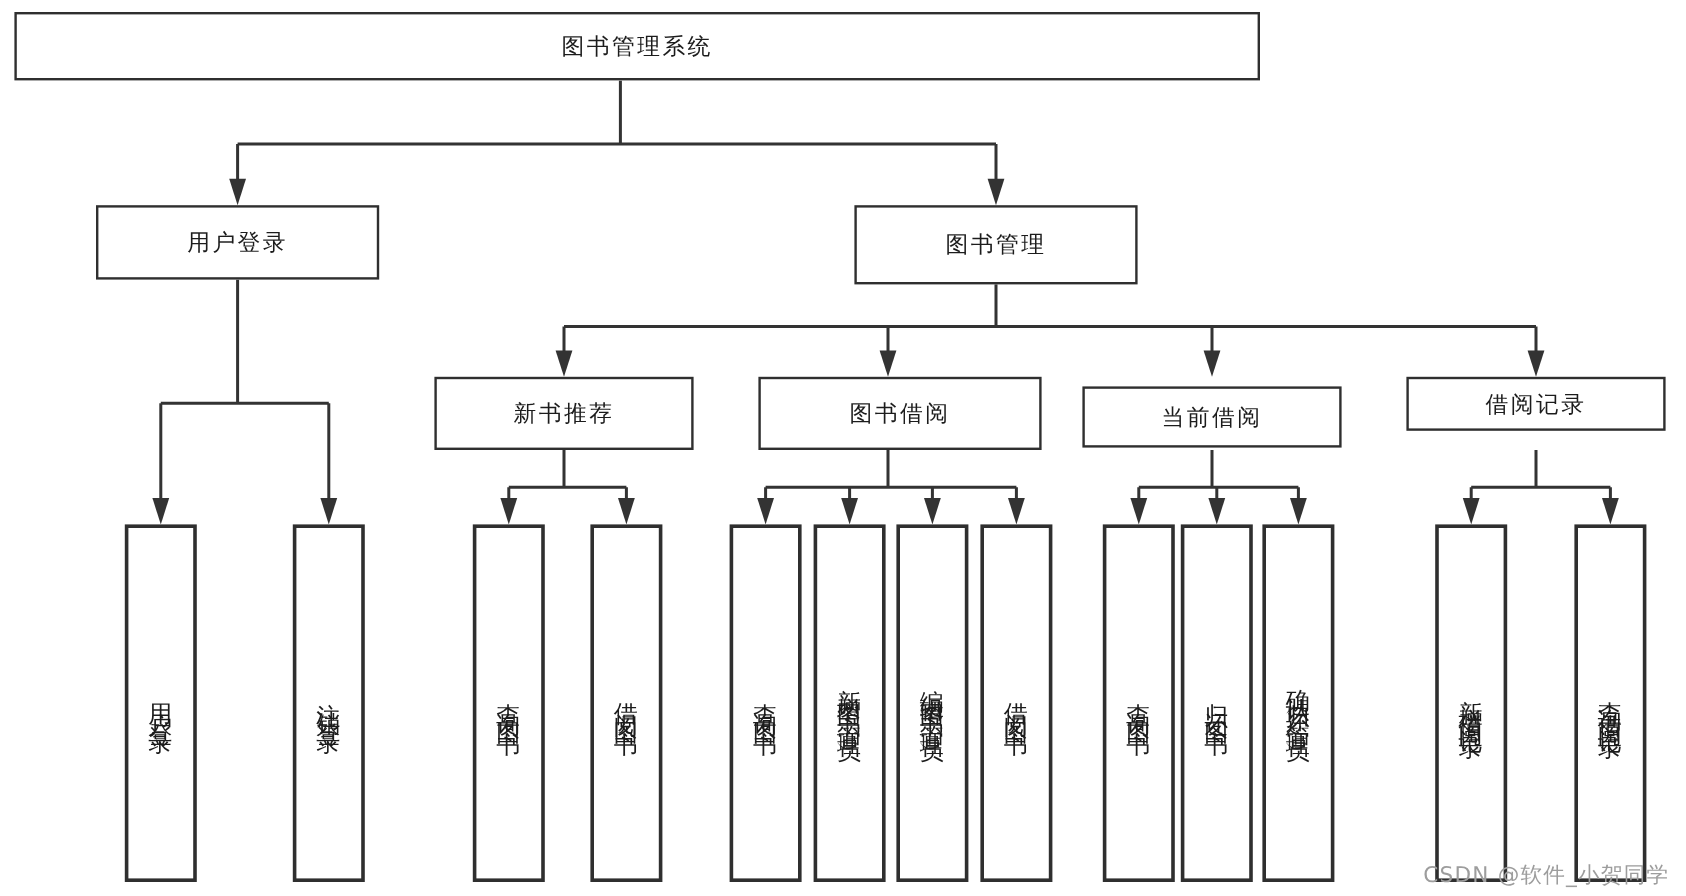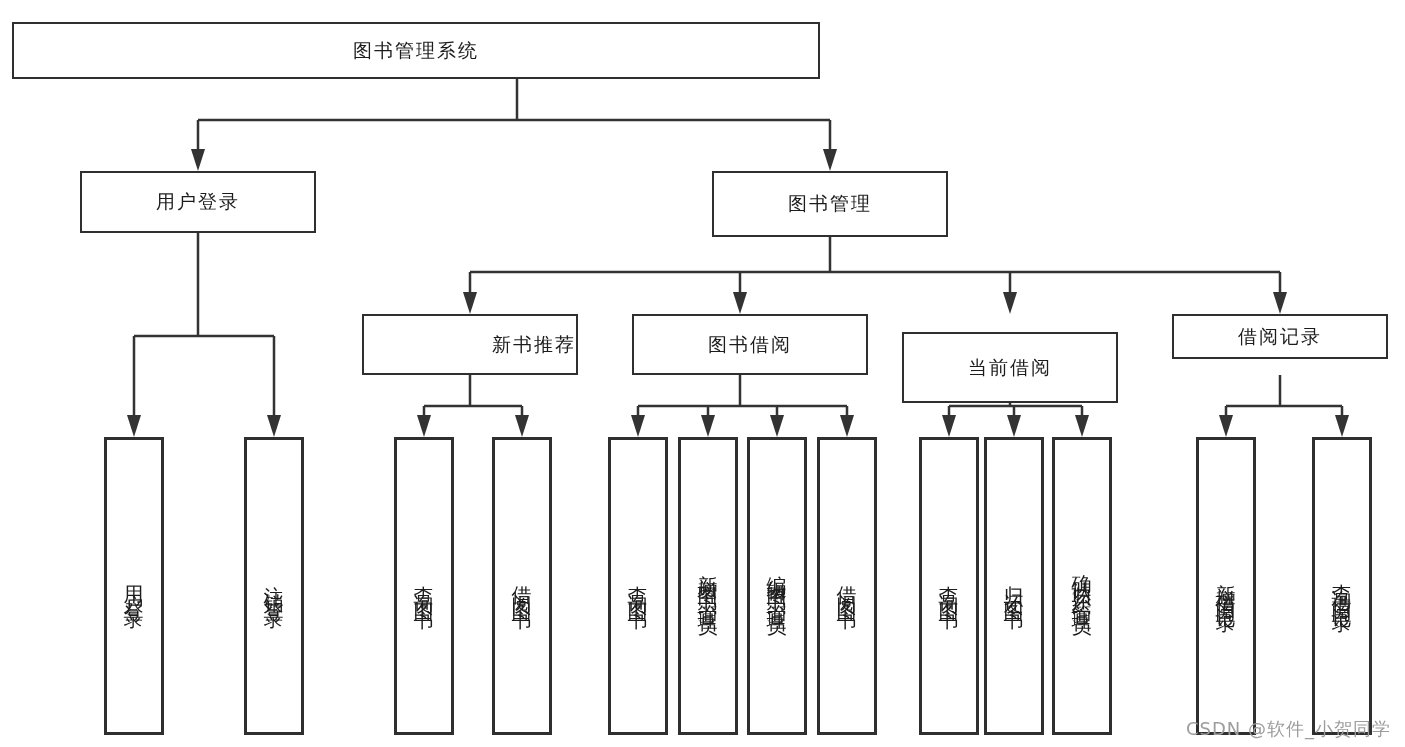--- a/index.html
+++ b/index.html
@@ -105,38 +105,38 @@
       <polygon points="770,415 784,415 777,437"></polygon>
       <polygon points="840,415 854,415 847,437"></polygon>
       <polygon points="942,415 956,415 949,437"></polygon>
       <polygon points="1007,415 1021,415 1014,437"></polygon>
       <polygon points="1075,415 1089,415 1082,437"></polygon>
       <polygon points="1219,415 1233,415 1226,437"></polygon>
       <polygon points="1335,415 1349,415 1342,437"></polygon>
     </g>
   </svg>
 
-  <div class="node" style="left:12px; top:10px; width:808px; height:57px;margin-top:12px;">
+  <div class="node" style="left:12px; top:10px; width:1038px; height:57px;">
     <span class="lbl">图书管理系统</span>
   </div>
 
   <div class="node" style="left:80px; top:171px; width:236px; height:62px;">
     <span class="lbl">用户登录</span>
   </div>
   <div class="node" style="left:712px; top:171px; width:236px; height:66px;">
     <span class="lbl">图书管理</span>
   </div>
 
-  <div class="node" style="left:362px; top:314px; width:216px; height:61px;justify-content:flex-end;">
+  <div class="node" style="left:362px; top:314px; width:216px; height:61px;">
     <span class="lbl">新书推荐</span>
   </div>
   <div class="node" style="left:632px; top:314px; width:236px; height:61px;">
     <span class="lbl">图书借阅</span>
   </div>
-  <div class="node" style="left:902px; top:332px; width:216px; height:71px;">
+  <div class="node" style="left:902px; top:322px; width:216px; height:51px;">
     <span class="lbl">当前借阅</span>
   </div>
   <div class="node" style="left:1172px; top:314px; width:216px; height:45px;">
     <span class="lbl">借阅记录</span>
   </div>
 
   <div class="node vbox" style="left:104px; top:437px; width:60px; height:298px;">
     <span class="lbl">用户登录</span>
   </div>
   <div class="node vbox" style="left:244px; top:437px; width:60px; height:298px;">

